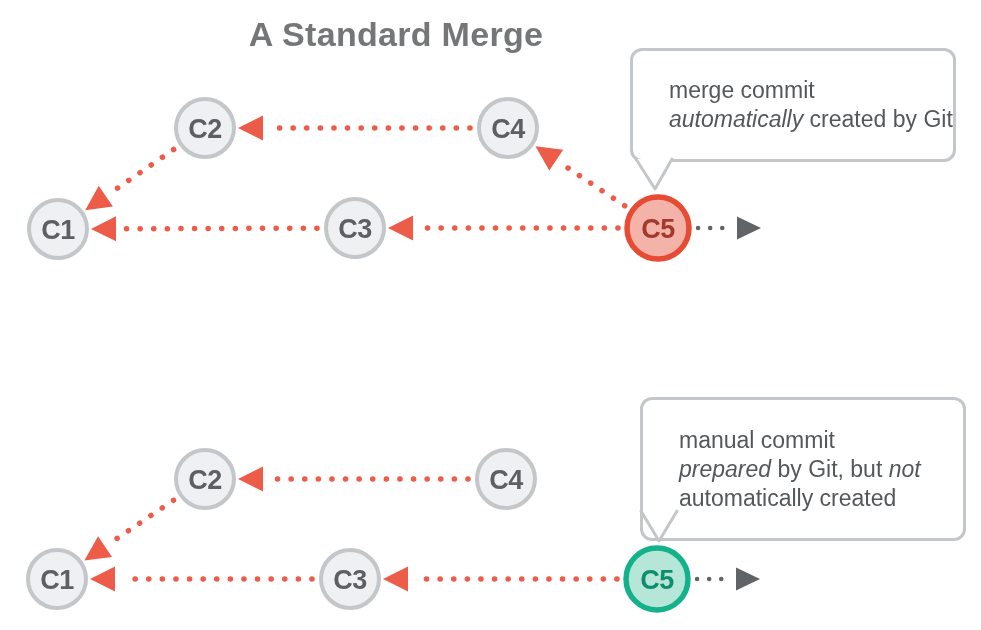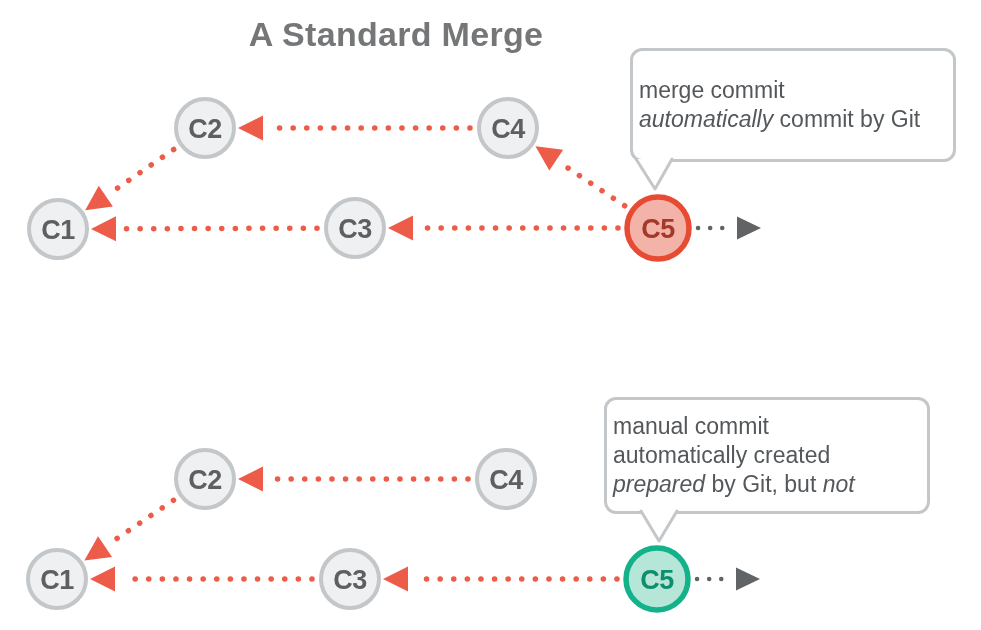--- a/index.html
+++ b/index.html
@@ -12,45 +12,45 @@
     margin-left:25px;
   }
   .title-0{top:14px;}
   .title-1{top:366px;}
   .bubble{
     position:absolute;width:326px;height:114px;box-sizing:border-box;
     background:var(--bubble-bg,#fff);
     border:3px solid var(--bubble-border,#c3c7ca);
     border-radius:12px;
     display:flex;flex-direction:column;justify-content:center;
-    padding-left:6px;padding-right:6px;
+    padding-left:36px;padding-right:6px;
     font-size:23px;line-height:29px;white-space:nowrap;
     color:var(--bubble-text,#54585b);
   }
   .bubble-0{left:630px;top:48px;}
-  .bubble-1{left:604px;top:397px;height:117px;}
+  .bubble-1{left:640px;top:397px;height:144px;}
   .bubble em{}
   svg.graph{position:absolute;left:0;top:0;pointer-events:none;}
   .node-label{font-family:"Liberation Sans",sans-serif;font-weight:bold;font-size:27px;letter-spacing:-0.5px;}
 </style>
 </head>
 <body>
 
 <div class="stage">
 
   <div class="title title-0">A Standard Merge</div>
 
   <div class="bubble bubble-0" id="bubble-0">
       <div><span>merge commit</span></div>
-      <div><em>automatically</em><span> commit by Git</span></div>
+      <div><em>automatically</em><span> created by Git</span></div>
     </div>
   <div class="bubble bubble-1" id="bubble-1">
       <div><span>manual commit</span></div>
+      <div><em>prepared</em><span> by Git, but </span><em>not</em></div>
       <div><span>automatically created</span></div>
-      <div><em>prepared</em><span> by Git, but </span><em>not</em></div>
     </div>
 
   <svg class="graph" id="graph-layer" width="981" height="630" viewBox="0 0 981 630">
       <polygon points="238,128 263,115.5 263,140.5" fill="#ed5c48"></polygon>
       <line x1="470" y1="128" x2="271" y2="128" stroke="#ed5c48" stroke-width="5.5" stroke-linecap="round" stroke-dasharray="0.1 13.5"></line>
       <polygon points="85.198780993266,210.3124021746948 98.72528256948827,185.85256253686282 112.88255364926495,206.45769965297342" fill="#ed5c48"></polygon>
       <line x1="173.68019158351188" y1="149.51905204126055" x2="112.39756198653201" y2="191.6248043493896" stroke="#ed5c48" stroke-width="5.5" stroke-linecap="round" stroke-dasharray="0.1 13.5"></line>
       <polygon points="90.99981294584782,228.88888951870084 115.95758393463436,216.30478576550155 116.04175854167917,241.3046440578105" fill="#ed5c48"></polygon>
       <line x1="317.00021539569036" y1="228.12794540270812" x2="123.99962589169563" y2="228.77777903740167" stroke="#ed5c48" stroke-width="5.5" stroke-linecap="round" stroke-dasharray="0.1 13.5"></line>
       <polygon points="388,228 413,215.5 413,240.5" fill="#ed5c48"></polygon>

